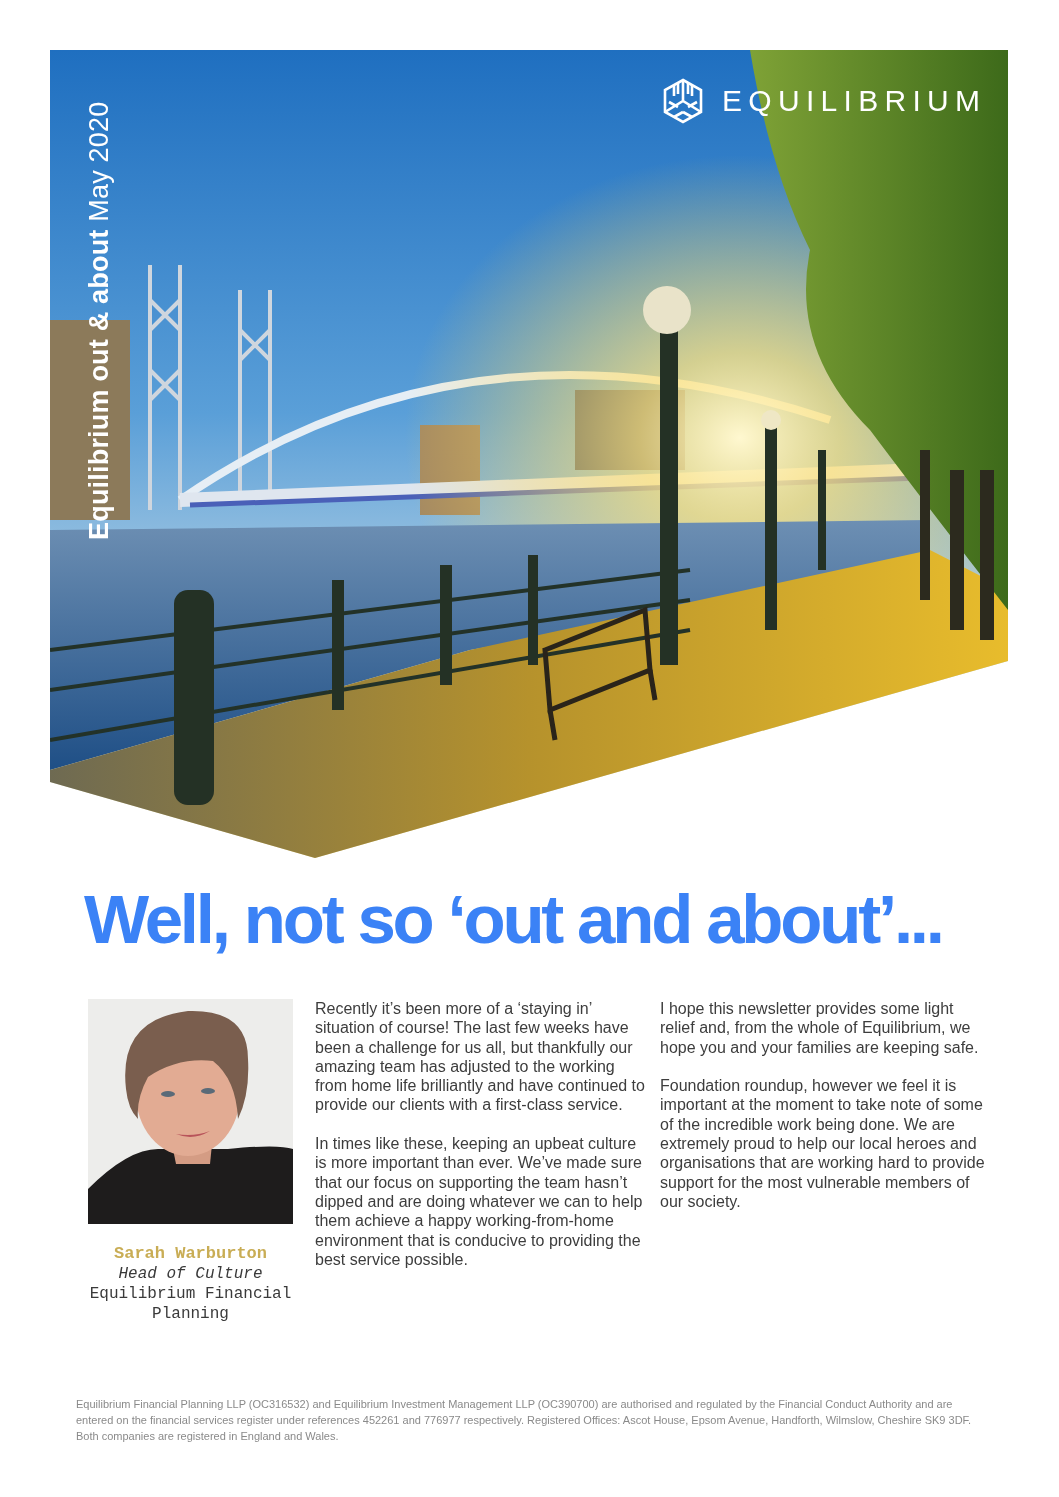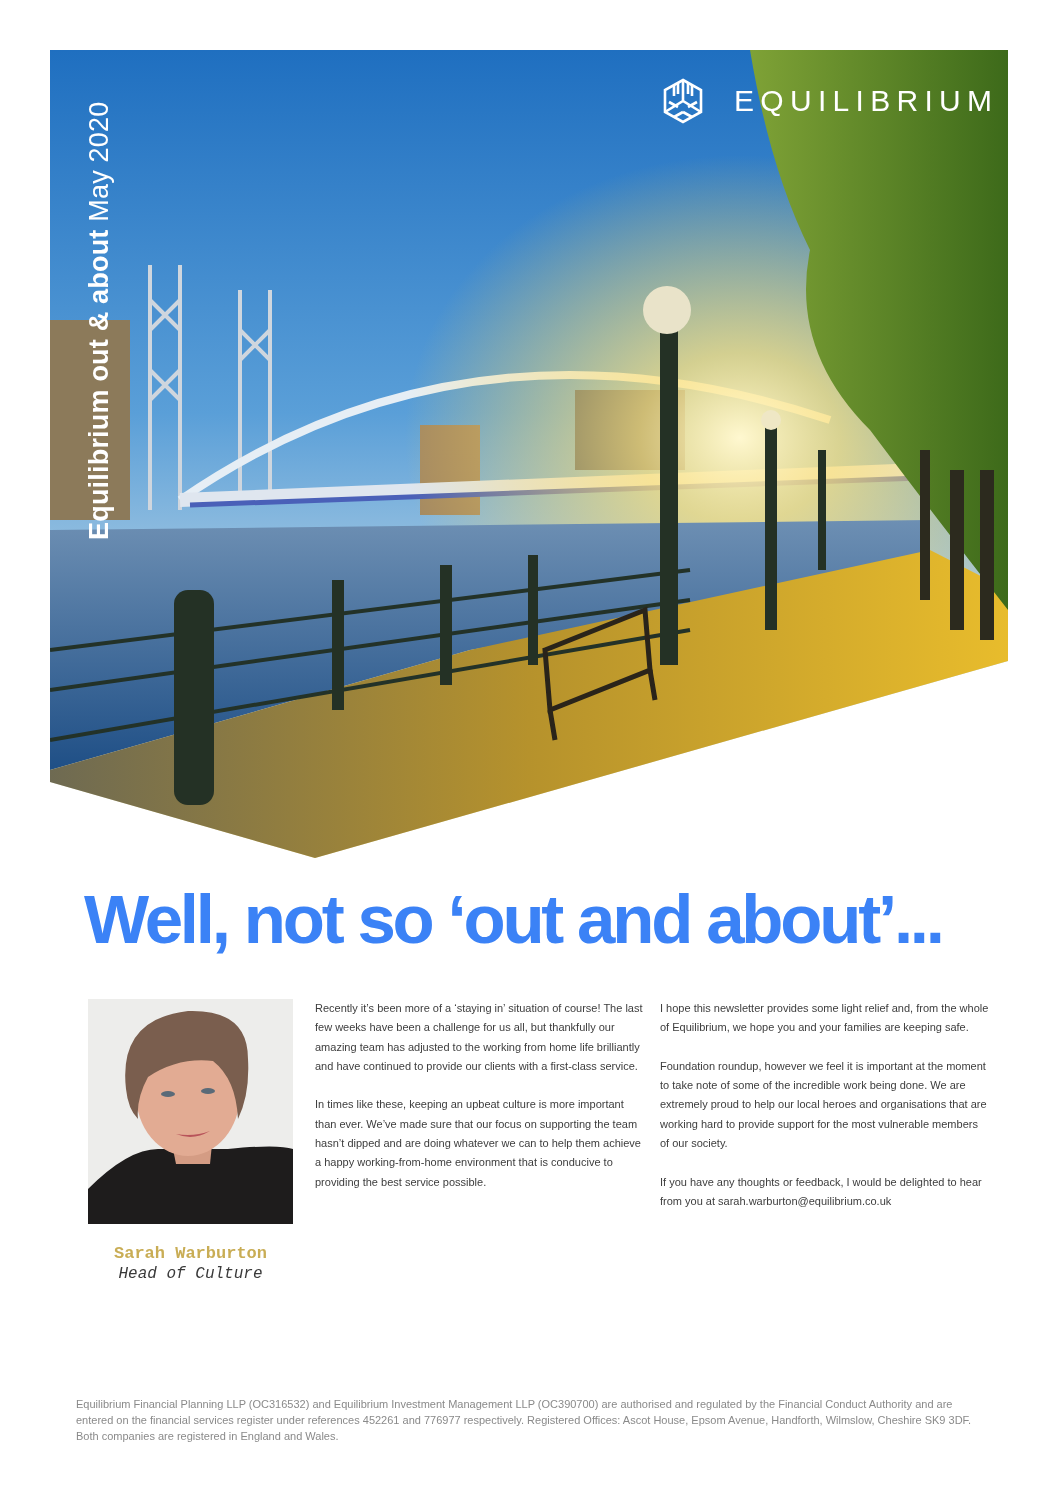--- a/index.html
+++ b/index.html
@@ -13,38 +13,38 @@
     .hero svg.scene { position: absolute; left: 0; top: 0; width: 958px; height: 808px; }
 
     .vertical-title { position: absolute; left: 84px; top: 540px; transform-origin: 0 0;
                       transform: rotate(-90deg); white-space: nowrap; color: #ffffff;
                       font-size: 27px; line-height: 30px; letter-spacing: 0.2px; }
     .vertical-title b { font-weight: 700; }
     .vertical-title span.light { font-weight: 400; }
 
     .logo { position: absolute; left: 660px; top: 76px; height: 50px; display: flex; align-items: center; }
     .logo svg { width: 46px; height: 48px; }
-    .logo .word { color: #ffffff; font-size: 30px; letter-spacing: 6.3px; margin-left: 28px; font-weight: 400; }
+    .logo .word { color: #ffffff; font-size: 30px; letter-spacing: 6.3px; margin-left: 16px; font-weight: 400; }
 
     
     .headline { position: absolute; left: 84px; top: 880px; font-size: 69px; font-weight: 700;
                 color: #3b82f6; letter-spacing: -3.2px; white-space: nowrap; line-height: 80px; }
 
     
     .portrait { position: absolute; left: 88px; top: 999px; width: 205px; height: 225px;
                 background: #ececea; overflow: hidden; }
     .portrait svg { width: 100%; height: 100%; }
 
     .caption { position: absolute; left: 88px; width: 205px; top: 1244px; text-align: center;
                font-size: 16px; line-height: 20px; color: #3a3a3a; font-family: Liberation Mono, monospace; }
     .caption .name { color: #c9ad55; font-weight: 700; font-size: 17px; }
     .caption .role { font-style: italic; }
 
     
-    .col { position: absolute; top: 999px; width: 330px; font-size: 11px; line-height: 19.3px; color: #3d3d3d; }
+    .col { position: absolute; top: 999px; width: 330px; font-size: 16px; line-height: 19.3px; color: #3d3d3d; }
     .col p { margin: 0 0 19.3px 0; }
     .col1 { left: 315px; }
     .col2 { left: 660px; }
 
     
     .footer { position: absolute; left: 76px; top: 1396px; width: 912px; font-size: 11px;
               line-height: 16px; color: #8a8a8a; }
   </style>
 </head>
 <body>
@@ -165,26 +165,26 @@
     <ellipse cx="80" cy="95" rx="7" ry="3" fill="#5a6a78"></ellipse>
     <ellipse cx="120" cy="92" rx="7" ry="3" fill="#5a6a78"></ellipse>
 
     <path d="M88 135 Q 105 142 122 132 Q 106 138 88 135 Z" fill="#b8545a"></path>
   </svg>
 </div>
 
 <div class="caption">
   <div class="name">Sarah Warburton</div>
   <div class="role">Head of Culture</div>
+  <div class="company">Equilibrium Financial Planning</div>
 </div>
 
 <div class="col col1">
   <p>Recently it’s been more of a ‘staying in’ situation of course! The last few weeks have been a challenge for us all, but thankfully our amazing team has adjusted to the working from home life brilliantly and have continued to provide our clients with a first-class service.</p>
   <p>In times like these, keeping an upbeat culture is more important than ever. We’ve made sure that our focus on supporting the team hasn’t dipped and are doing whatever we can to help them achieve a happy working-from-home environment that is conducive to providing the best service possible.</p>
 </div>
 
 <div class="col col2">
   <p>I hope this newsletter provides some light relief and, from the whole of Equilibrium, we hope you and your families are keeping safe.</p>
   <p>Foundation roundup, however we feel it is important at the moment to take note of some of the incredible work being done. We are extremely proud to help our local heroes and organisations that are working hard to provide support for the most vulnerable members of our society.</p>
-  <p>If you have any thoughts or feedback, I would be delighted to hear from you at sarah.warburton@equilibrium.co.uk</p>
 </div>
 
 <div class="footer">Equilibrium Financial Planning LLP (OC316532) and Equilibrium Investment Management LLP (OC390700) are authorised and regulated by the Financial Conduct Authority and are entered on the financial services register under references 452261 and 776977 respectively. Registered Offices: Ascot House, Epsom Avenue, Handforth, Wilmslow, Cheshire SK9 3DF. Both companies are registered in England and Wales.</div>
 
 </body></html>

